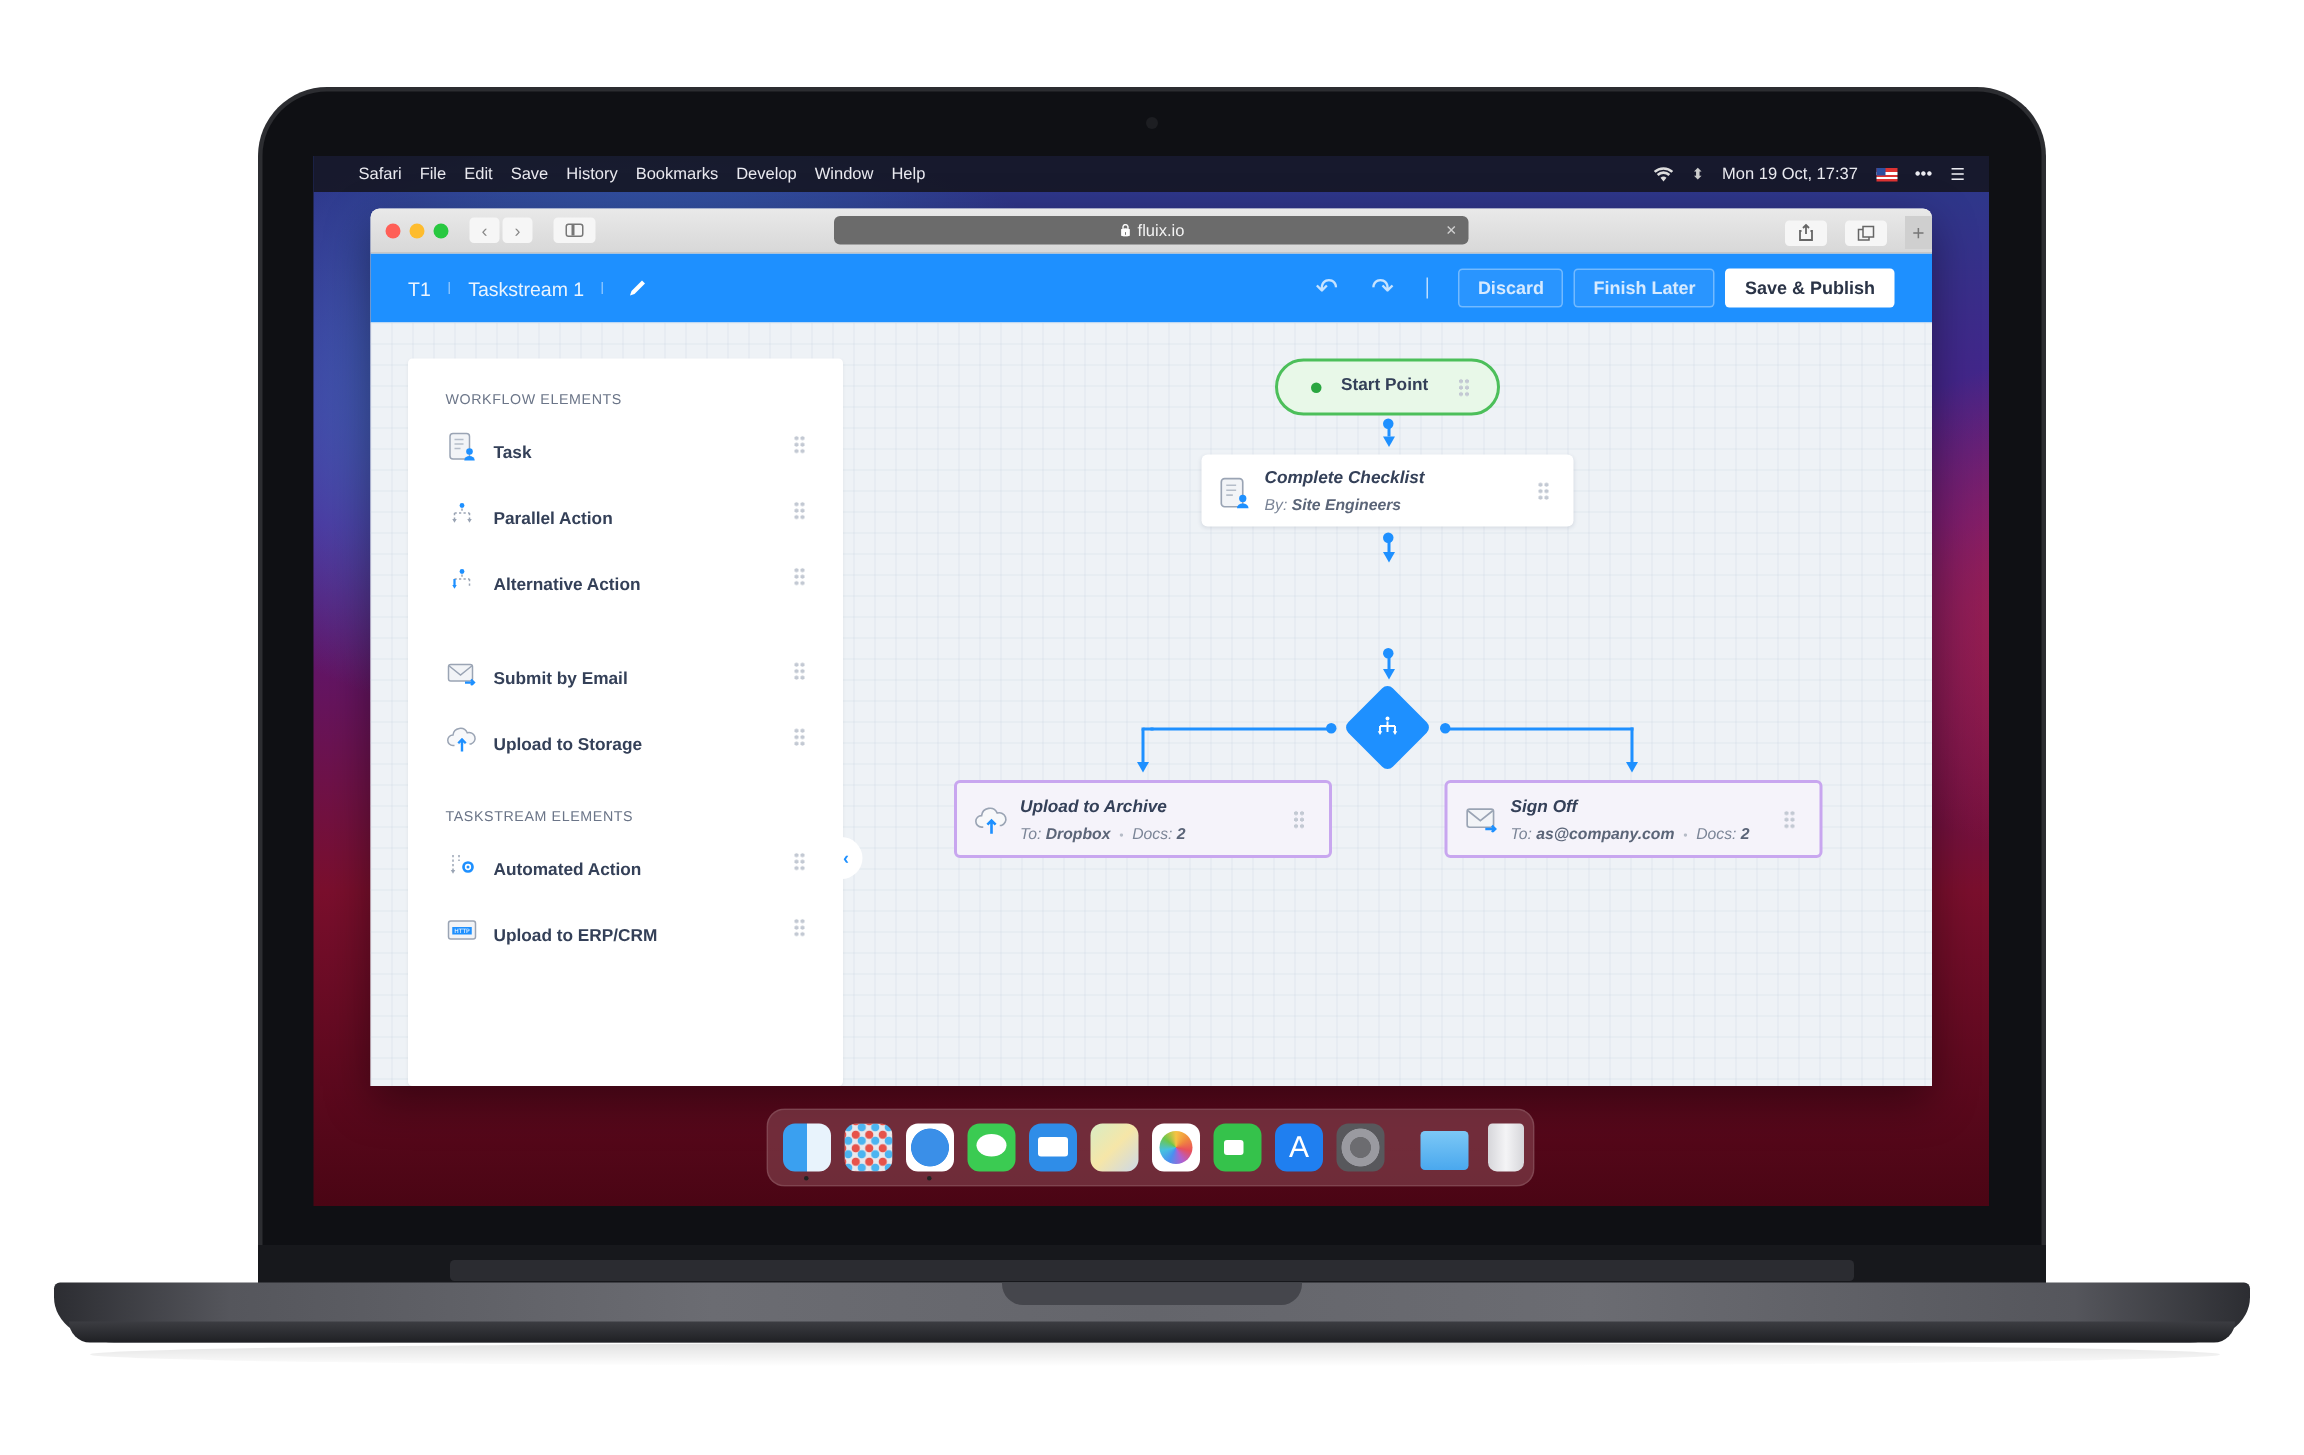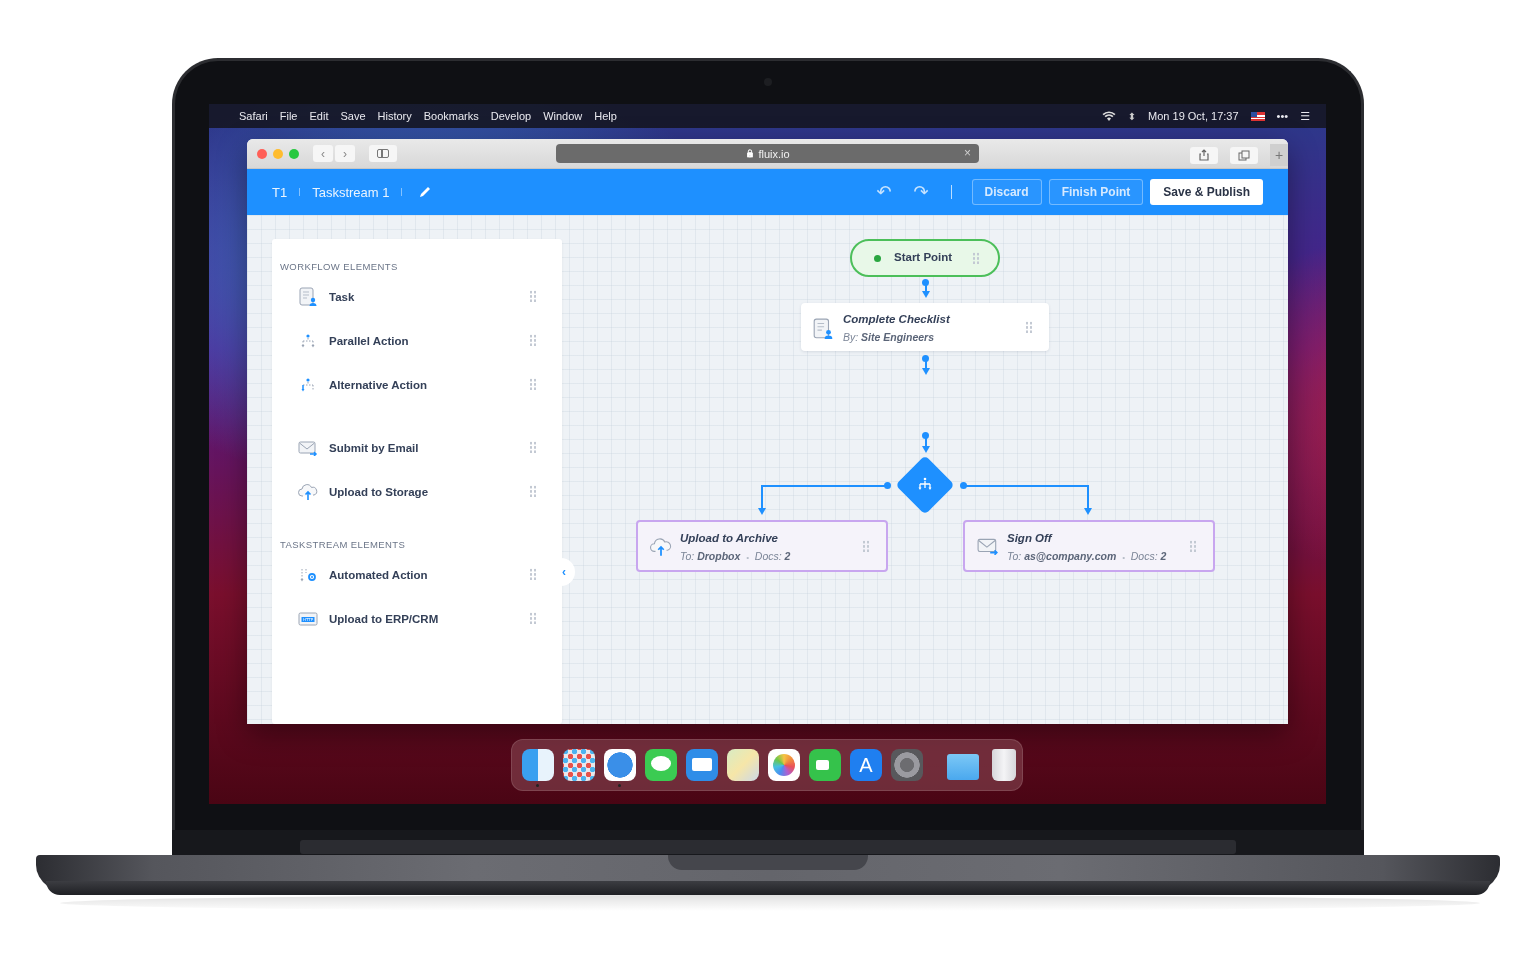--- a/index.html
+++ b/index.html
@@ -65,22 +65,22 @@
   .vsep { width: 1px; height: 14px; background: rgba(255,255,255,0.7); margin-right: 20px; }
   .btn-outline { height: 26px; padding: 0 12px; border: 1px solid rgba(255,255,255,0.35); border-radius: 3px; color: #d6eaff; font-size: 12px; font-weight: bold; display: flex; align-items: center; margin-right: 7px; background: rgba(255,255,255,0.05); }
   .btn-primary { height: 26px; padding: 0 13px; border-radius: 3px; background: #fff; color: #2a3346; font-size: 12px; font-weight: bold; display: flex; align-items: center; margin-right: 0; }
 
   
   .app-body { position: relative; height: 509px;
     background-color: #eef2f6;
     background-image: linear-gradient(rgba(200,210,222,0.35) 1px, transparent 1px), linear-gradient(90deg, rgba(200,210,222,0.35) 1px, transparent 1px);
     background-size: 14px 14px; }
   .panel { position: absolute; left: 25px; top: 24px; width: 290px; height: 485px; background: #fff; border-radius: 3px; box-shadow: 0 1px 3px rgba(0,0,0,0.06); }
-  .section-title { position: absolute; left: 8px; font-size: 9.5px; color: #6b7588; letter-spacing: 0.4px; }
-  .el-row { position: absolute; left: 25px; width: 240px; height: 22px; display: flex; align-items: center; }
+  .section-title { position: absolute; left: 25px; font-size: 9.5px; color: #6b7588; letter-spacing: 0.4px; }
+  .el-row { position: absolute; left: 25px; width: 240px; height: 22px; display: flex; align-items: flex-end; }
   .el-icon { width: 22px; height: 20px; margin-right: 10px; display: flex; align-items: center; justify-content: center; }
   .el-label { font-size: 11.5px; font-weight: bold; color: #344058; }
   .grip { position: absolute; right: 0; top: 4px; width: 8px; height: 13px;
     background-image: radial-gradient(circle, #c3c9d3 1.2px, transparent 1.4px); background-size: 4px 4.3px; }
   .collapse-tab { position: absolute; left: 306px; top: 343px; width: 22px; height: 28px; background: #fff; border-radius: 0 14px 14px 0; color: #1e90ff; font-size: 12px; font-weight: bold; display: flex; align-items: center; justify-content: center; }
 
   
   .node { position: absolute; background: #fff; border-radius: 4px; box-shadow: 0 1px 3px rgba(30,50,80,0.12); font-style: italic; }
   .node .n-icon { position: absolute; left: 12px; top: 15px; width: 22px; height: 22px; }
   .node .n-title { position: absolute; left: 42px; top: 10px; font-size: 11.5px; font-weight: bold; color: #344058; white-space: nowrap; }
@@ -177,21 +177,21 @@
       <span class="crumb">Taskstream 1</span>
       <span class="crumb-sep"></span>
       <svg class="pencil" viewBox="0 0 14 14">
           <path d="M2 12 L3 9 L10 2 L12 4 L5 11 Z" fill="#fff"></path>
         </svg>
       <div class="hdr-right">
         <span class="undo">↶</span>
         <span class="redo">↷</span>
         <span class="vsep"></span>
         <span class="btn-outline">Discard</span>
-        <span class="btn-outline">Finish Point</span>
+        <span class="btn-outline">Finish Later</span>
         <span class="btn-primary">Save &amp; Publish</span>
       </div>
     </div>
 
     <div class="app-body">
 
       <div class="panel">
         <div class="section-title" style="top:22px">WORKFLOW ELEMENTS</div>
 
         <div class="el-row" style="top:47px">

